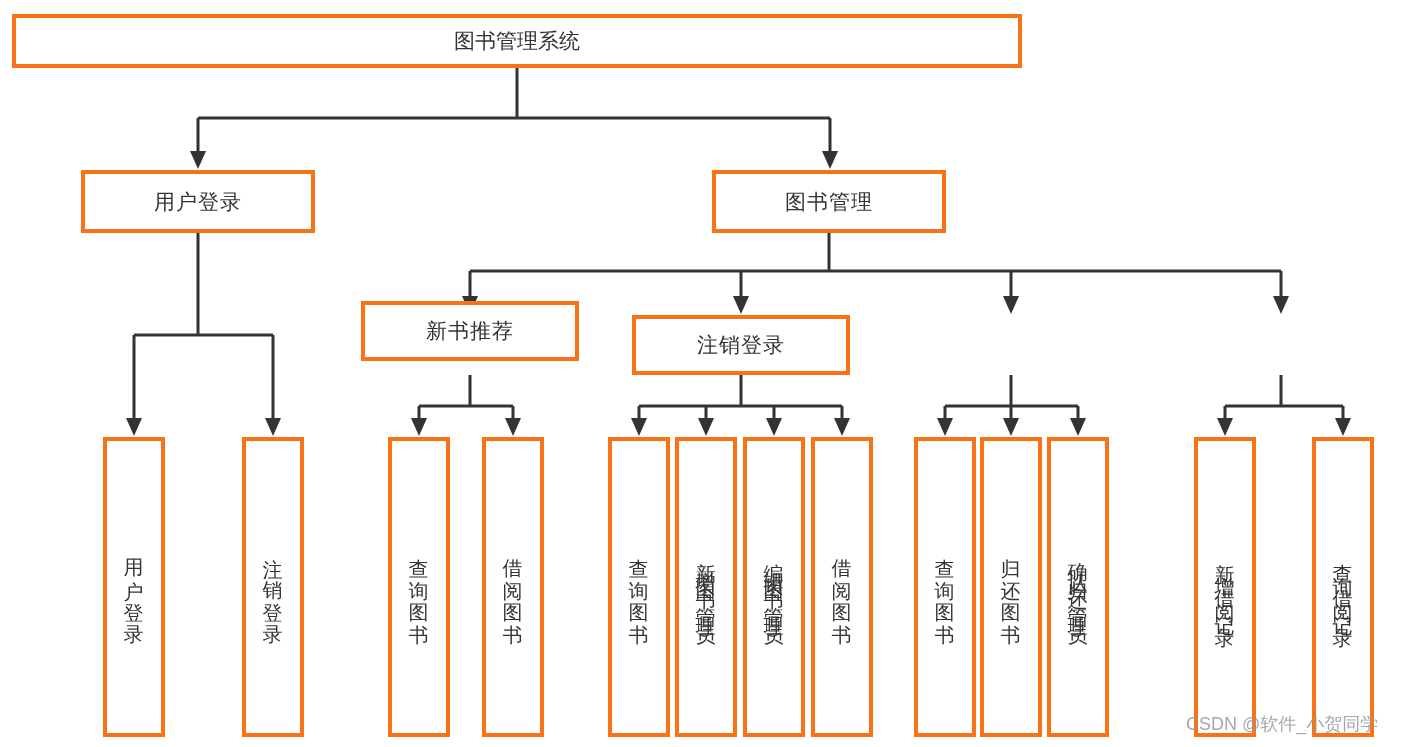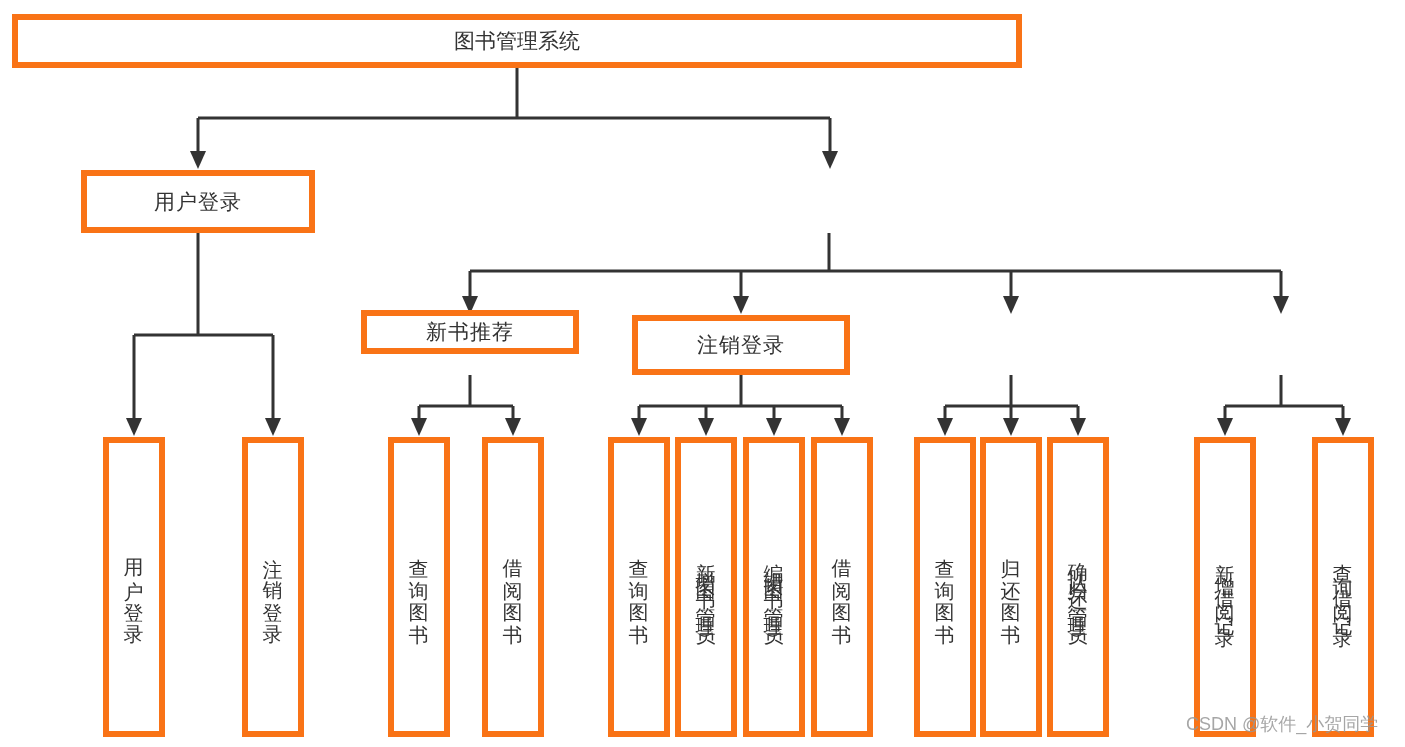--- a/index.html
+++ b/index.html
@@ -15,21 +15,21 @@
     overflow: hidden;
   }
   #wires {
     position: absolute;
     left: 0; top: 0;
     width: 1405px; height: 747px;
   }
   .node {
     position: absolute;
     box-sizing: border-box;
-    border: 6px solid #f97316;
+    border: 4px solid #f97316;
     background: #ffffff;
     color: #333333;
     display: flex;
     align-items: center;
     justify-content: center;
     text-align: center;
   }
   .hnode { font-size: 21px; letter-spacing: 1px; }
   .root  { font-size: 21px; }
   .leaf {
@@ -95,22 +95,25 @@
   </svg>
 
   <div class="node root" style="left:12px; top:14px; width:1010px; height:54px;">
     <span>图书管理系统</span>
   </div>
 
   <div class="node hnode" style="left:81px; top:170px; width:234px; height:63px;">
     <span>用户登录</span>
   </div>
 
+  <div class="node hnode" style="left:712px; top:170px; width:234px; height:63px;">
+    <span>图书管理</span>
+  </div>
 
-  <div class="node hnode" style="left:361px; top:310px; width:218px; height:44px;text-align:center;">
+  <div class="node hnode" style="left:361px; top:301px; width:218px; height:60px;text-align:center;">
     <span>新书推荐</span>
   </div>
 
   <div class="node hnode" style="left:632px; top:315px; width:218px; height:60px;">
     <span>注销登录</span>
   </div>
 
 
 
   <div class="node leaf ls-short" style="left:103px;">

